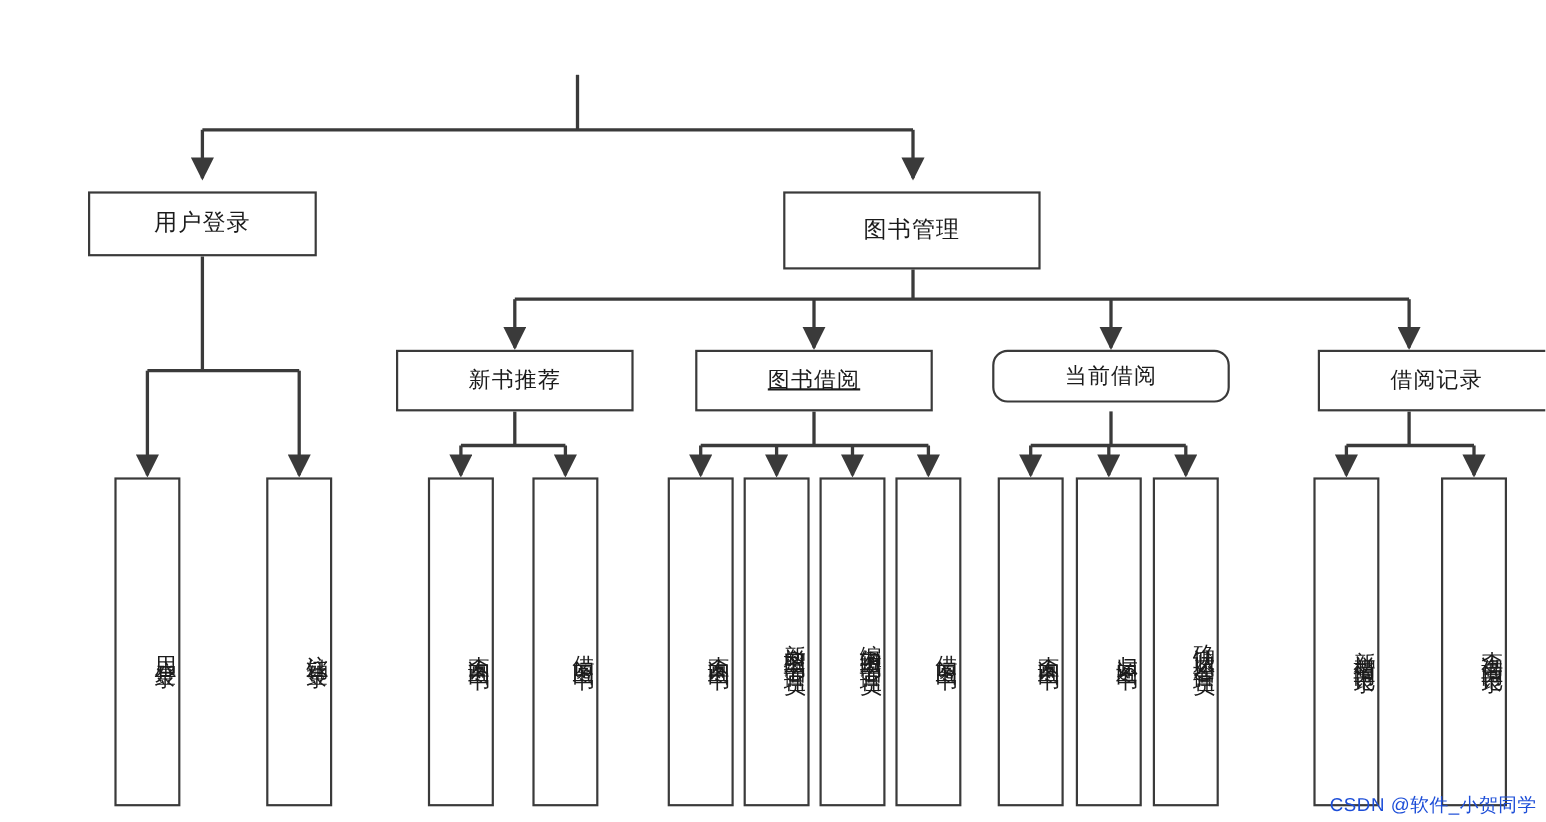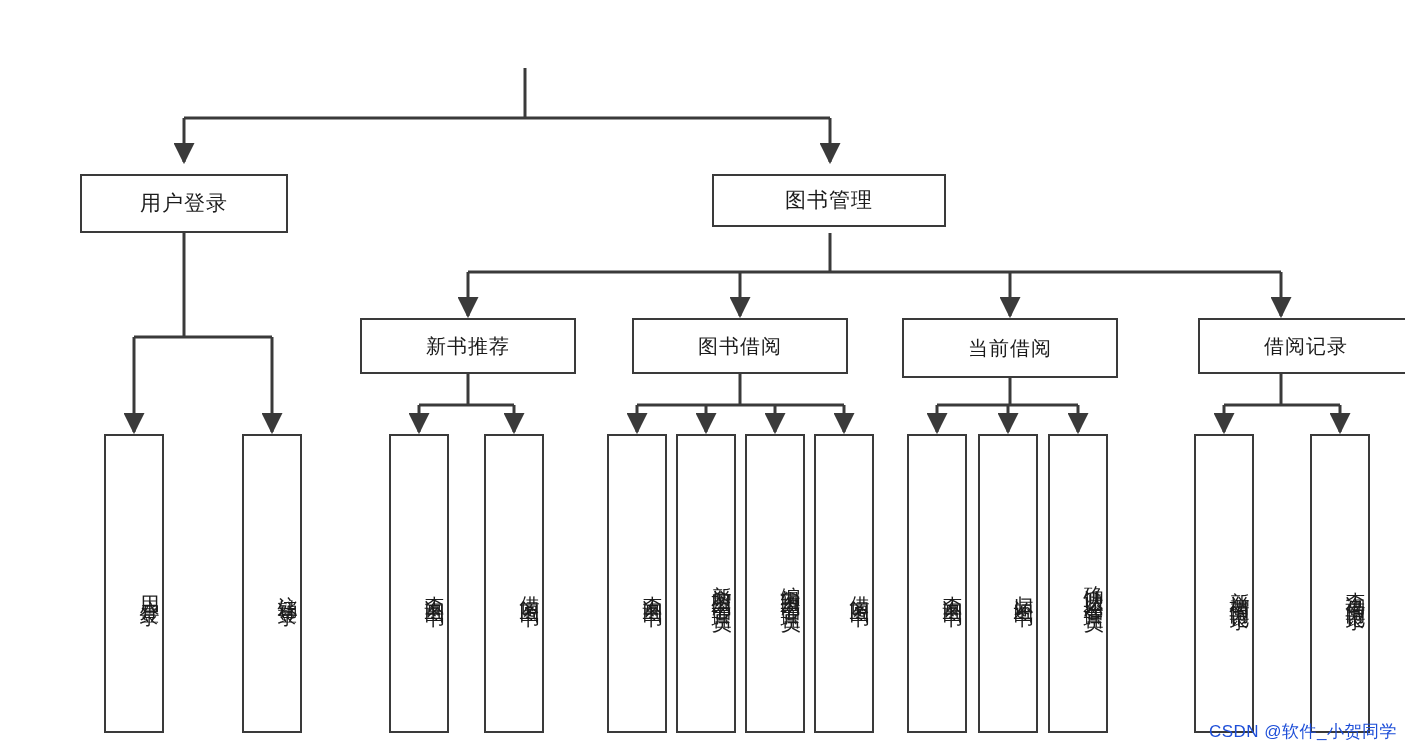--- a/index.html
+++ b/index.html
@@ -119,31 +119,31 @@
       <path d="M 1224 405 L 1340 405"></path>
       <path d="M 1224 405 L 1224 432" marker-end="url(#arrow)"></path>
       <path d="M 1340 405 L 1340 432" marker-end="url(#arrow)"></path>
     </g>
   </svg>
 
 
   <div class="node level2" style="left:80px; top:174px; width:208px; height:59px;">
     <span>用户登录</span>
   </div>
-  <div class="node level2" style="left:712px; top:174px; width:234px; height:53px;">
+  <div class="node level2" style="left:712px; top:174px; width:234px; height:71px;">
     <span>图书管理</span>
   </div>
 
   <div class="node level3" style="left:360px; top:318px; width:216px; height:56px;">
     <span>新书推荐</span>
   </div>
-  <div class="node level3" style="left:632px; top:318px; width:216px; height:56px;">
+  <div class="node level3" style="left:632px; top:318px; width:216px; height:56px;text-decoration:underline;">
     <span>图书借阅</span>
   </div>
-  <div class="node level3" style="left:902px; top:318px; width:216px; height:60px;">
+  <div class="node level3" style="left:902px; top:318px; width:216px; height:48px;border-radius:14px;">
     <span>当前借阅</span>
   </div>
   <div class="node level3" style="left:1172px; top:318px; width:216px; height:56px;margin-left:26px;">
     <span>借阅记录</span>
   </div>
 
   <div class="node leaf" style="left:104px; top:434px; width:60px; height:299px;">
     <span class="vtext">用户登录</span>
   </div>
   <div class="node leaf" style="left:242px; top:434px; width:60px; height:299px;">

